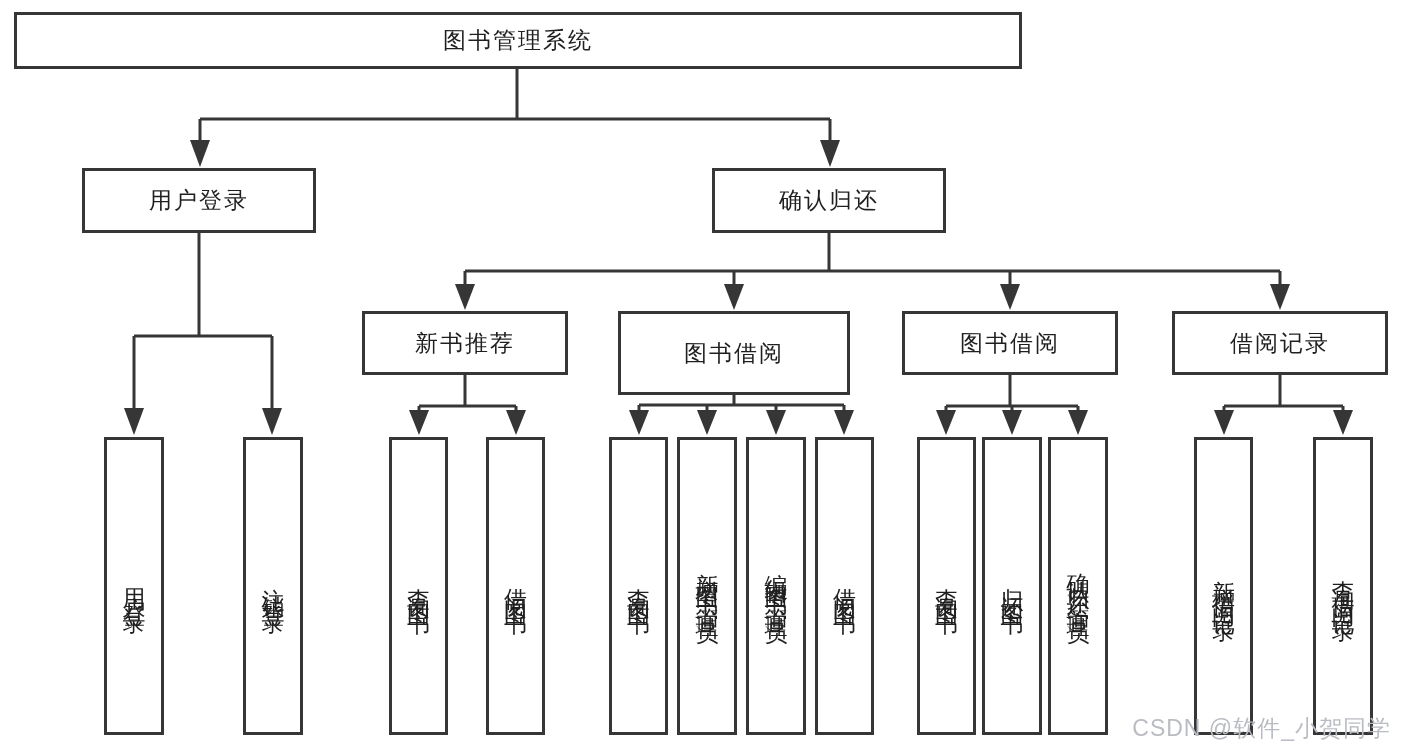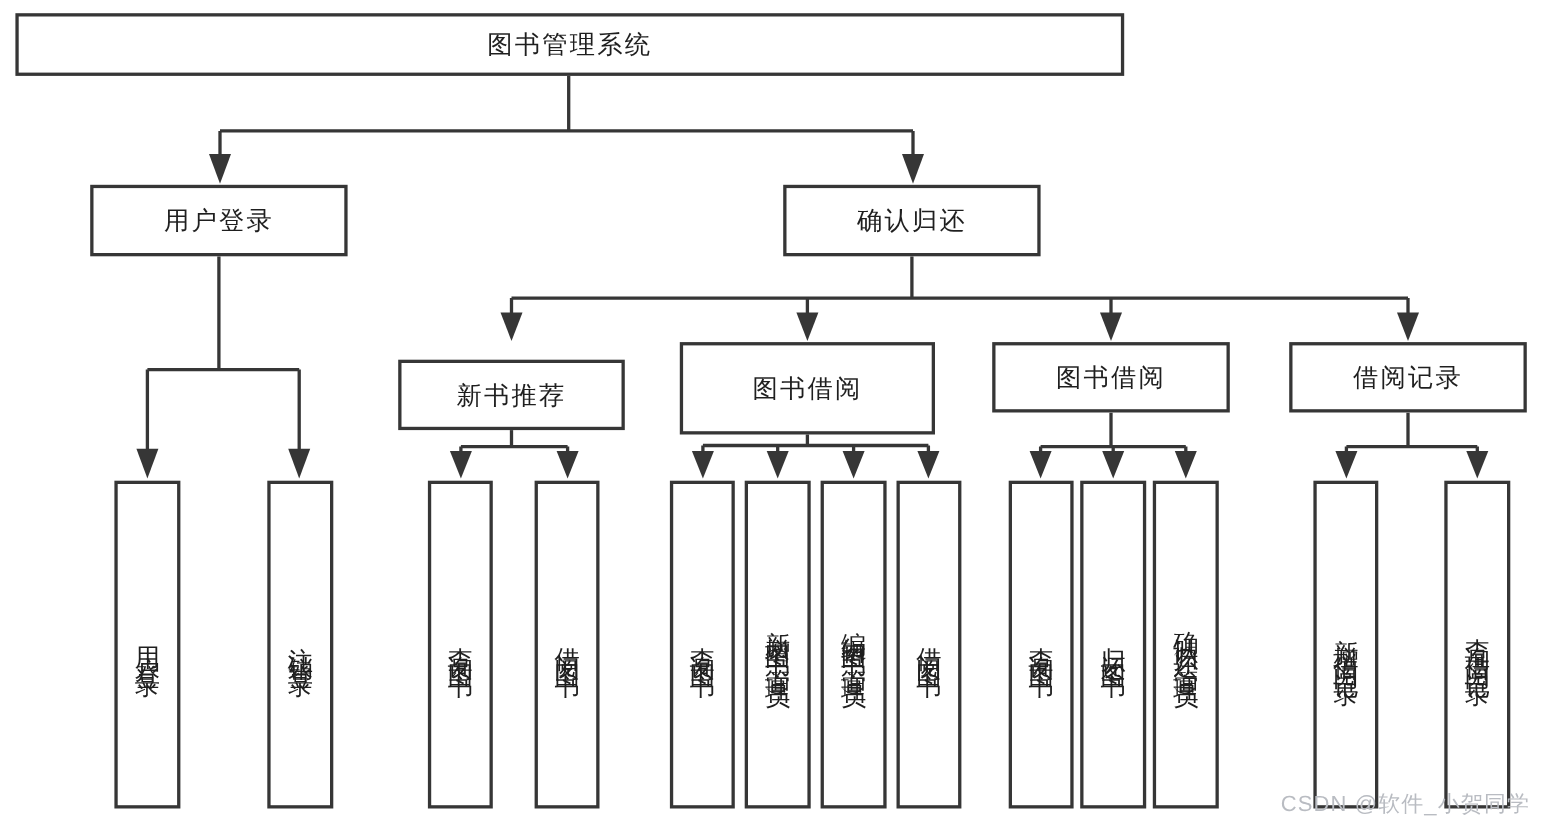--- a/index.html
+++ b/index.html
@@ -45,21 +45,21 @@
     letter-spacing: 8px;
     line-height: 1;
   }
   .v-box.tight {
     letter-spacing: 7px;
   }
   #watermark {
     position: absolute;
     right: 14px;
     bottom: 3px;
-    font-size: 20px;
+    font-size: 23px;
     color: #b9bcc2;
     letter-spacing: 1px;
     z-index: 3;
     white-space: nowrap;
   }
   path.conn {
     stroke: #363636;
     stroke-width: 3;
     fill: none;
   }
@@ -114,21 +114,21 @@
       <polygon class="arrow" points="1214,410 1234,410 1224,435"></polygon>
       <polygon class="arrow" points="1333,410 1353,410 1343,435"></polygon>
     </g>
   </svg>
 
   <div class="box h-box" style="left:14px; top:12px; width:1008px; height:57px;">图书管理系统</div>
 
   <div class="box h-box" style="left:82px; top:168px; width:234px; height:65px;">用户登录</div>
   <div class="box h-box" style="left:712px; top:168px; width:234px; height:65px;">确认归还</div>
 
-  <div class="box h-box" style="left:362px; top:311px; width:206px; height:64px;margin-top:16px;">新书推荐</div>
+  <div class="box h-box" style="left:362px; top:311px; width:206px; height:64px;">新书推荐</div>
   <div class="box h-box" style="left:618px; top:311px; width:232px; height:84px;">图书借阅</div>
   <div class="box h-box" style="left:902px; top:311px; width:216px; height:64px;">图书借阅</div>
   <div class="box h-box" style="left:1172px; top:311px; width:216px; height:64px;">借阅记录</div>
 
   <div class="box v-box" style="left:104px; top:437px; width:60px; height:298px;">用户登录</div>
   <div class="box v-box" style="left:243px; top:437px; width:60px; height:298px;">注销登录</div>
 
   <div class="box v-box" style="left:389px; top:437px; width:59px; height:298px;">查询图书</div>
   <div class="box v-box" style="left:486px; top:437px; width:59px; height:298px;">借阅图书</div>
 

